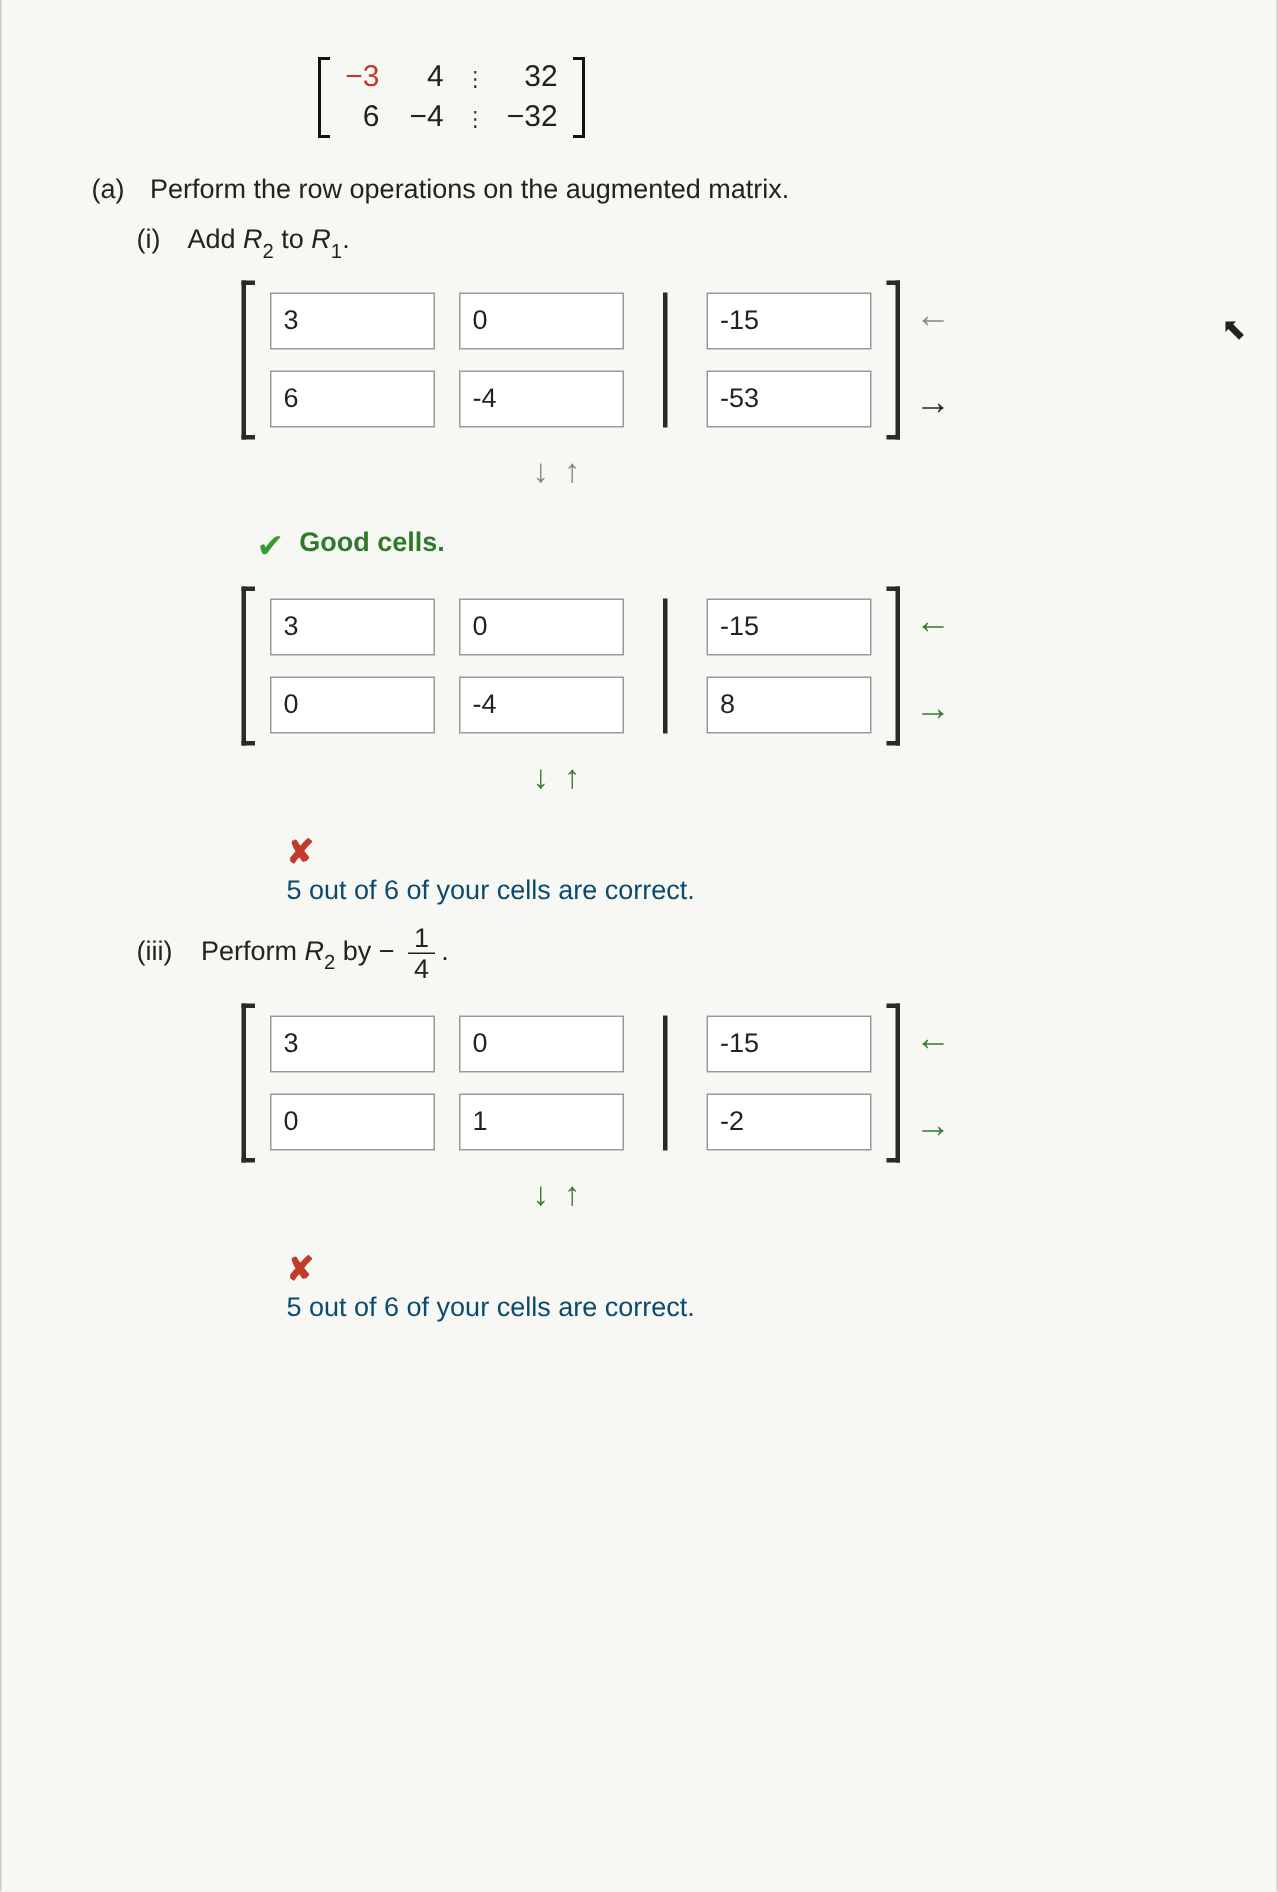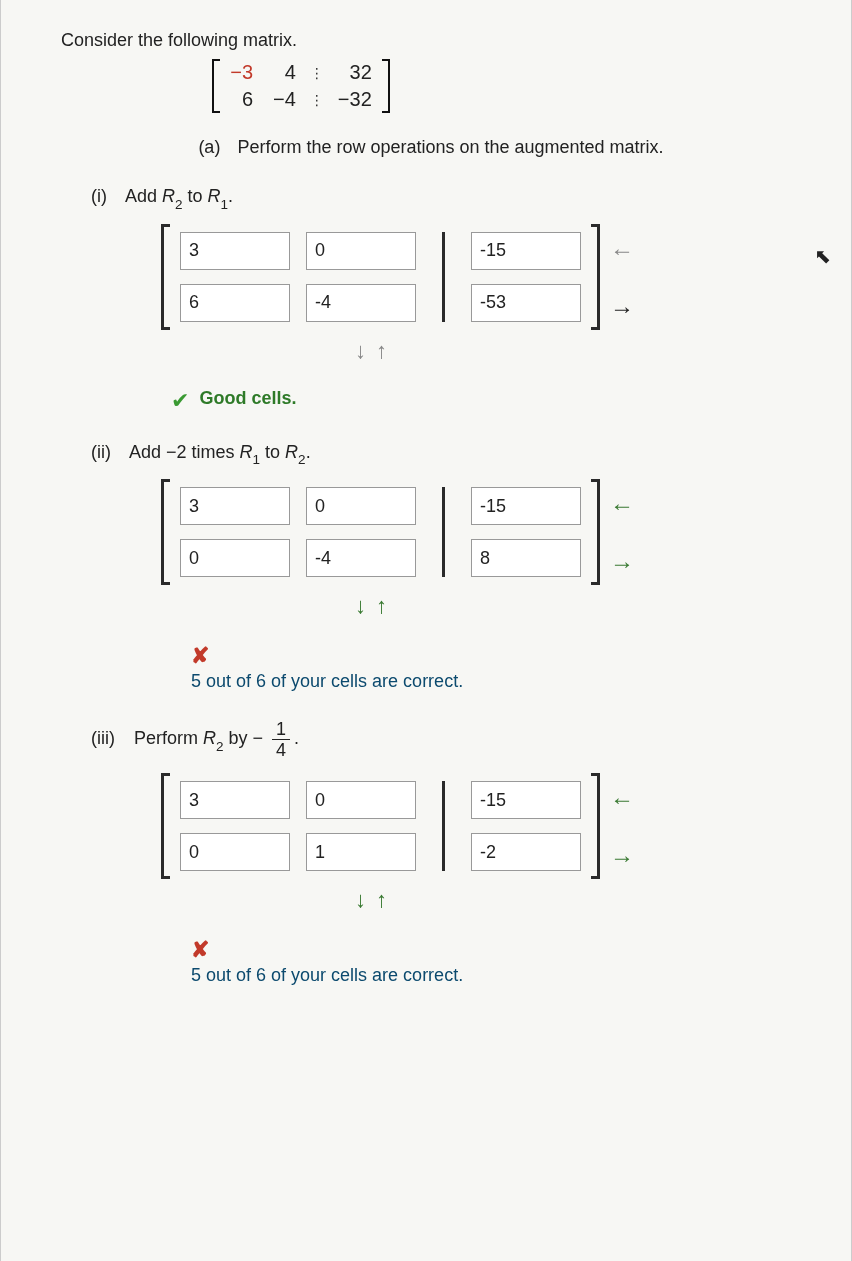--- a/index.html
+++ b/index.html
@@ -39,23 +39,23 @@
     text-align: right;
     font-size: 20px;
   }
   .matrix-static td.red { color: #c23a2a; }
   .matrix-static .dots {
     font-size: 14px;
     line-height: 6px;
     padding: 0 4px;
     color: #333;
   }
-  .part { margin: 20px 0 8px 0; text-align: center; }
+  .part { margin: 20px 0 8px 0; }
   .part-label { margin-right: 12px; }
-  .subpart { margin: 28px 0 8px 30px; }
+  .subpart { margin: 12px 0 8px 30px; }
   .sub-label { margin-right: 14px; }
   sub { font-size: 0.75em; position: relative; top: 2px; }
   .matrix-inputs {
     display: flex;
     align-items: stretch;
     margin: 14px 0 0 100px;
     position: relative;
   }
   .mi-bracket {
     border: 3px solid #2a2a2a;
@@ -140,21 +140,20 @@
   }
   .frac .num { border-bottom: 1.5px solid #222; padding: 0 4px 1px 4px; }
   .frac .den { padding-top: 1px; }
   .stepwrap { width: 420px; margin-left:100px;}
 </style>
 </head>
 <body>
 
 <div class="page">
 
-  <div class="prompt">Consider the following matrix.</div>
 
   <div class="matrix-static">
     <div class="bracket lb"></div>
     <table>
       <tbody>
           <tr>
         <td class="red">−3</td>
         <td>4</td>
         <td class="dots">⋮</td>
         <td>32</td>
@@ -211,26 +210,20 @@
       <span>↓</span>
       <span>↑</span>
     </div>
   </div>
 
   <div class="feedback">
     <span class="check-icon">✔</span>
     <span class="good-text">Good cells.</span>
   </div>
 
-  <div class="subpart">
-    <span class="sub-label">(ii)</span>
-    <span>
-      <span>Add −2 times </span><i>R</i><sub>1</sub><span> to </span><i>R</i><sub>2</sub>.
-    </span>
-  </div>
 
   <div class="matrix-inputs">
     <div class="mi-bracket mi-lb"></div>
     <div class="mi-cols">
       <div class="mi-col">
         <div class="mi-cell">3</div>
         <div class="mi-cell">0</div>
       </div>
       <div class="mi-col">
         <div class="mi-cell">0</div>

